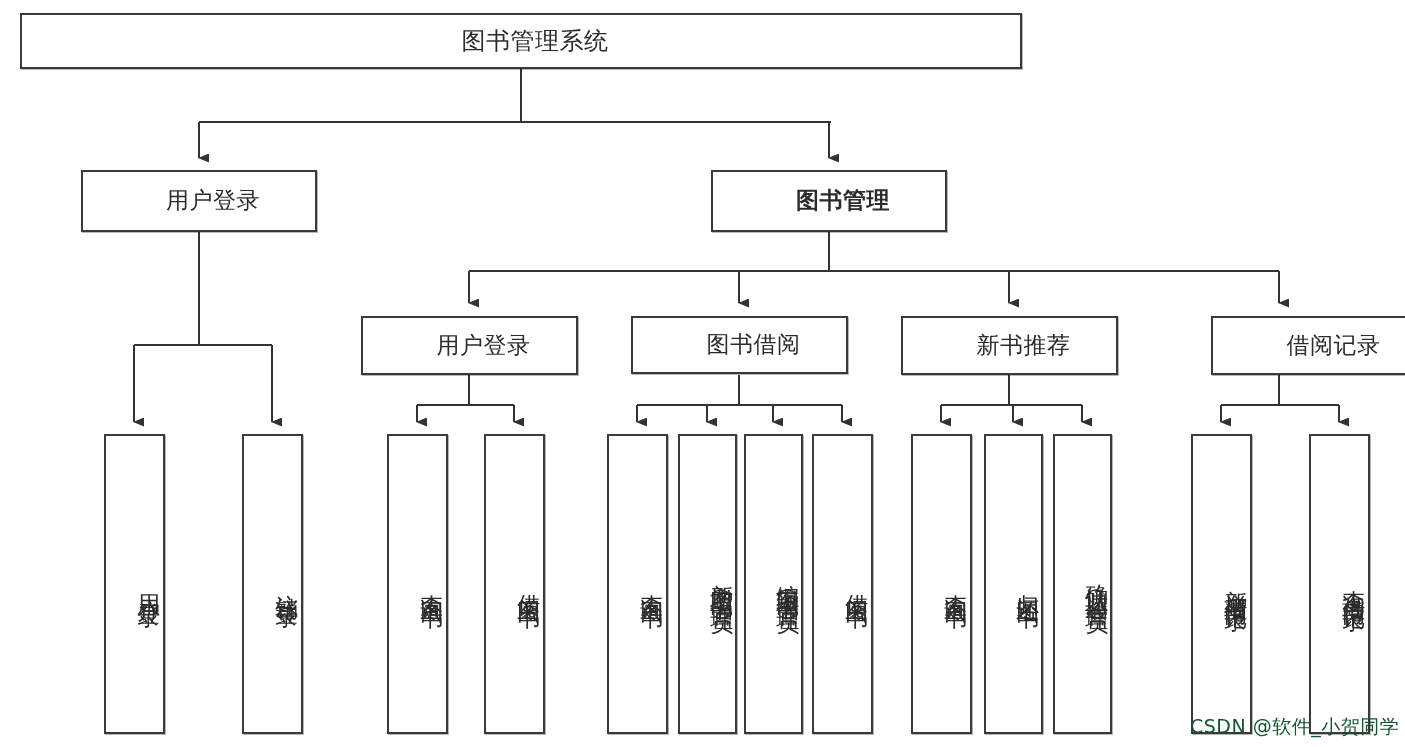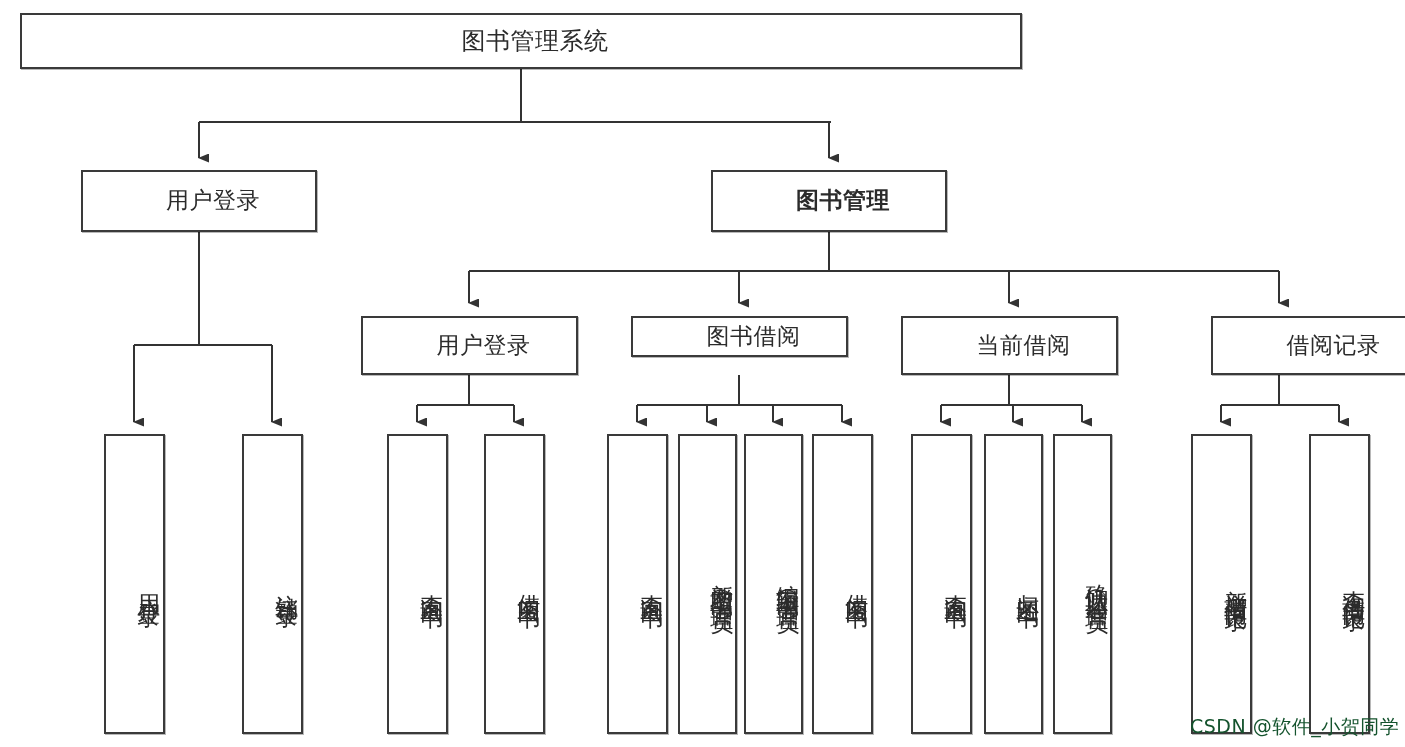--- a/index.html
+++ b/index.html
@@ -137,25 +137,25 @@
   <div class="node horizontal" style="left:81px; top:170px; width:236px; height:62px;">
     <span class="node-label">用户登录</span>
   </div>
   <div class="node horizontal" style="left:711px; top:170px; width:236px; height:62px;font-weight:bold;">
     <span class="node-label">图书管理</span>
   </div>
 
   <div class="node horizontal" style="left:361px; top:316px; width:217px; height:59px;">
     <span class="node-label">用户登录</span>
   </div>
-  <div class="node horizontal" style="left:631px; top:316px; width:217px; height:41px;justify-content:center;">
+  <div class="node horizontal" style="left:631px; top:316px; width:217px; height:58px;justify-content:center;">
     <span class="node-label">图书借阅</span>
   </div>
   <div class="node horizontal" style="left:901px; top:316px; width:217px; height:59px;">
-    <span class="node-label">当前借阅</span>
+    <span class="node-label">新书推荐</span>
   </div>
   <div class="node horizontal" style="left:1171px; top:316px; width:217px; height:59px;margin-left:40px;">
     <span class="node-label">借阅记录</span>
   </div>
 
   <div class="node vertical" style="left:104px; top:434px; width:61px; height:300px;">
     <span class="node-label">用户登录</span>
   </div>
   <div class="node vertical" style="left:242px; top:434px; width:61px; height:300px;">
     <span class="node-label">注销登录</span>

